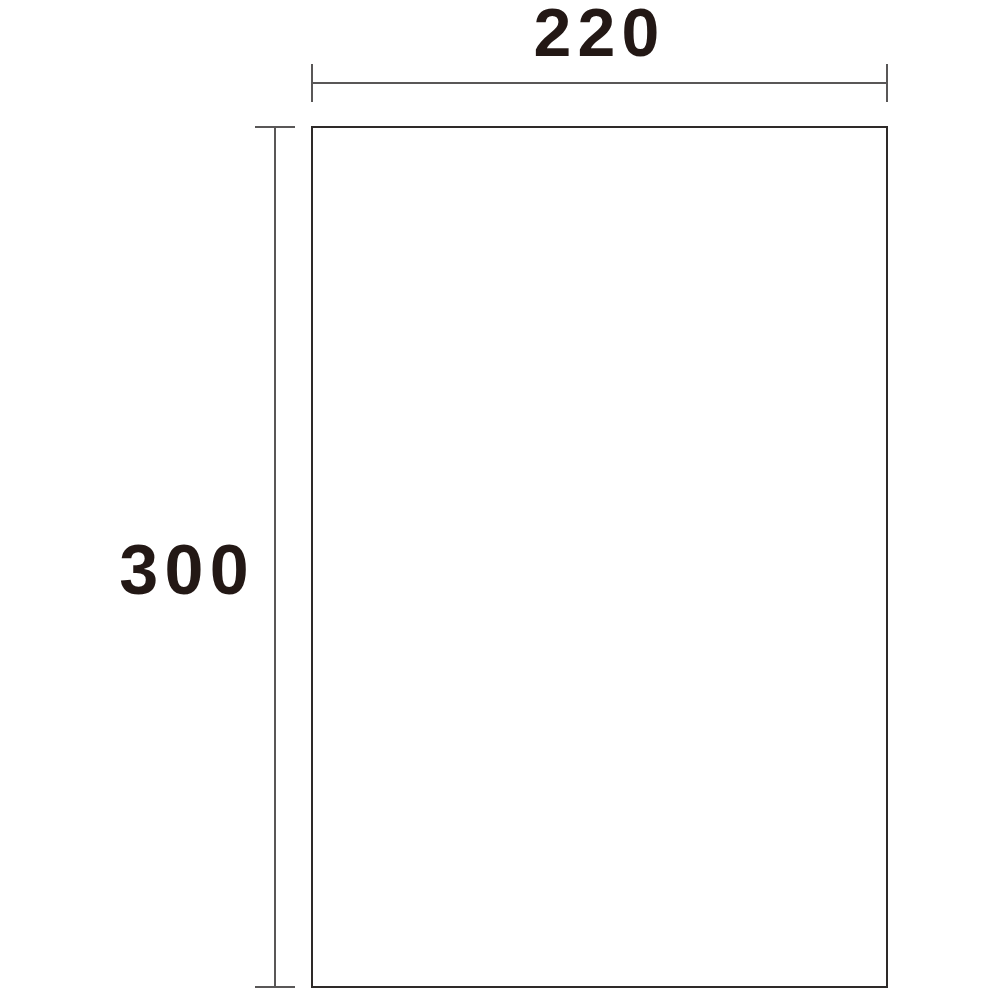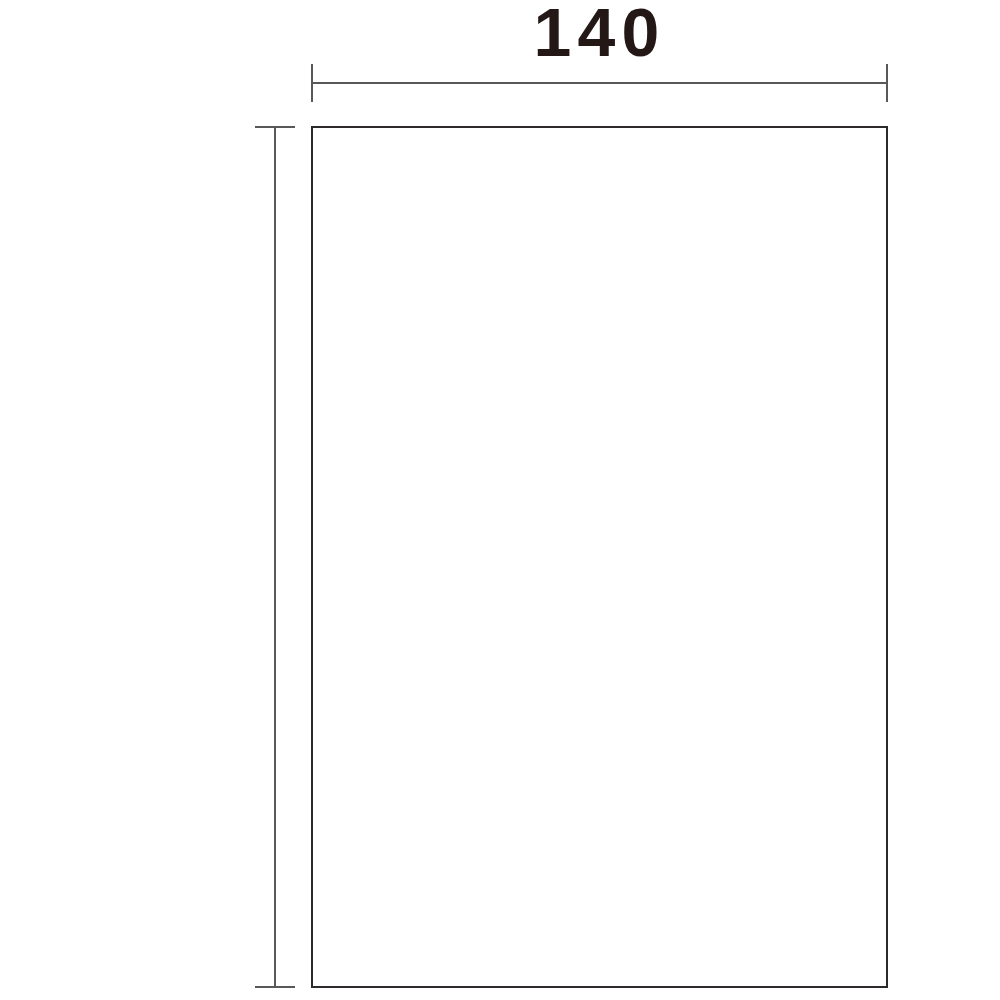--- a/index.html
+++ b/index.html
@@ -98,19 +98,20 @@
 </head>
 <body>
 
 <div class="diagram">
 
   <div class="rect"></div>
 
   <div class="hdim-line"></div>
   <div class="hdim-tick left"></div>
   <div class="hdim-tick right"></div>
-  <div class="dim-label width">140</div>
+  <div class="dim-label width">220</div>
 
   <div class="vdim-line"></div>
   <div class="vdim-tick top"></div>
   <div class="vdim-tick bottom"></div>
+  <div class="dim-label height">300</div>
 
 </div>
 
 </body></html>

